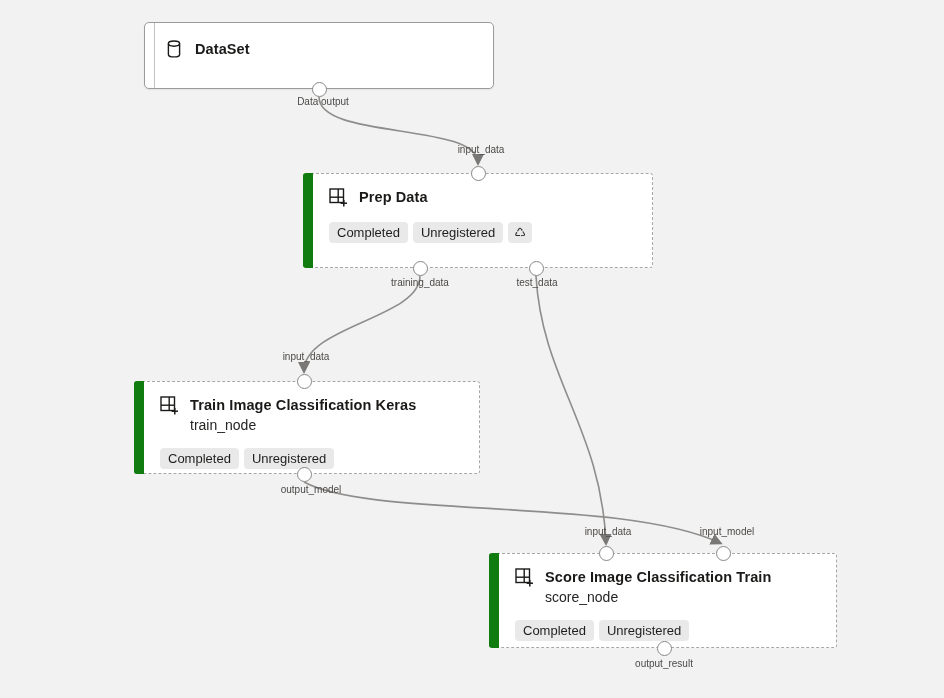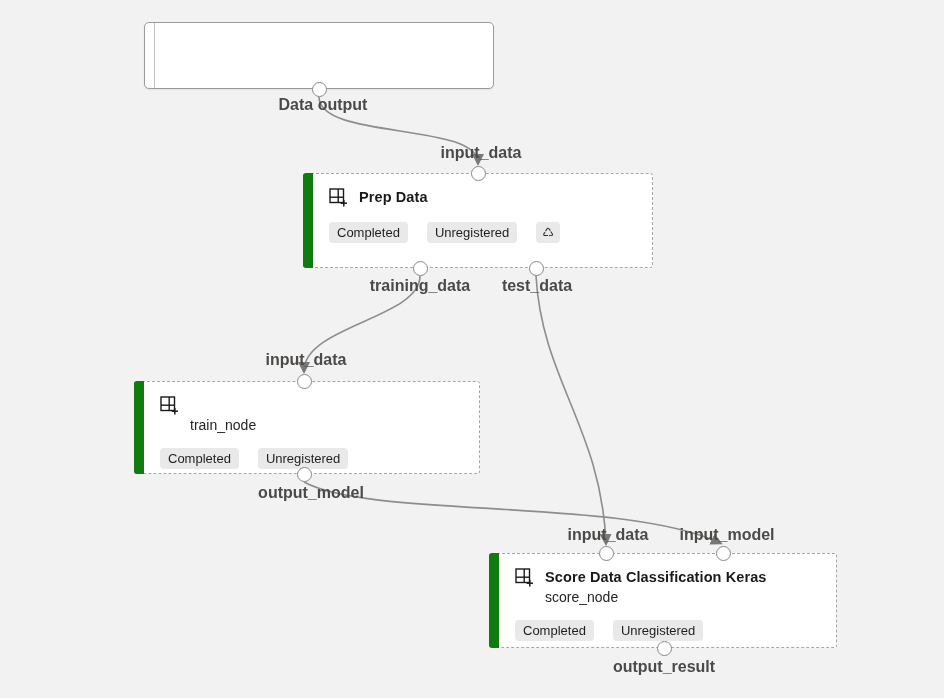--- a/index.html
+++ b/index.html
@@ -70,21 +70,21 @@
     letter-spacing: 0.1px;
   }
   .node-subtitle {
     margin-left: 31px;
     margin-top: 2px;
     font-size: 14px;
     color: #252423;
     white-space: nowrap;
   }
   .badge-row {
-    display: flex; align-items: center; gap: 19px;
+    display: flex; align-items: center; gap: 5px;
     margin-top: 15px;
     margin-left: 1px;
   }
   .badge {
     background: #e9e9e9;
     color: #1f1e1d;
     font-size: 13px;
     line-height: 17px;
     padding: 2px 8px;
     border-radius: 4px;
@@ -102,25 +102,24 @@
     box-sizing: border-box;
     background: #ffffff;
     border: 1.5px solid #8a8886;
     border-radius: 50%;
     z-index: 4;
   }
   
   .port-label {
     position: absolute;
     transform: translateX(-50%);
-    font-size: 16px;
+    font-size: 10px;
     color: #4c4a48;
     white-space: nowrap;
     z-index: 3;
-    font-weight: bold;
   }
 </style>
 </head>
 <body>
 
 <div class="canvas">
 
   <svg class="edge-layer" width="944" height="698" viewBox="0 0 944 698">
     <defs>
       <marker id="arrow" viewBox="0 0 10 10" refX="7.5" refY="5" markerWidth="7.5" markerHeight="7.5" orient="auto-start-reverse">
@@ -128,20 +127,29 @@
       </marker>
     </defs>
     <path class="edge" d="M319,97 C319,140 478,122 478,163" marker-end="url(#arrow)"></path>
     <path class="edge" d="M420,276 C420,318 304,326 304,371" marker-end="url(#arrow)"></path>
     <path class="edge" d="M536,276 C542,380 601,428 606,543" marker-end="url(#arrow)"></path>
     <path class="edge" d="M304,482 C372,519 622,497 720,543" marker-end="url(#arrow)"></path>
   </svg>
 
   <div class="node dataset-node" style="left:144px; top:22px; width:350px; height:67px;">
     <div class="ds-inner-line"></div>
+    <div class="node-content" style="padding-top:16px; padding-left:19px;">
+      <div class="title-row">
+        <svg class="node-icon" viewBox="0 0 20 20">
+          <ellipse cx="10" cy="4.6" rx="5.6" ry="2.6" fill="none" stroke="#1b1a19" stroke-width="1.4"></ellipse>
+          <path d="M4.4,4.6 L4.4,15.4 C4.4,16.8 6.9,17.9 10,17.9 C13.1,17.9 15.6,16.8 15.6,15.4 L15.6,4.6" fill="none" stroke="#1b1a19" stroke-width="1.4"></path>
+        </svg>
+        <span class="node-title">DataSet</span>
+      </div>
+    </div>
   </div>
 
   <div class="node component-node" style="left:303px; top:173px; width:350px; height:95px;">
     <div class="accent-bar"></div>
     <div class="node-content">
       <div class="title-row">
         <svg class="node-icon" viewBox="0 0 20 20">
           <rect x="2" y="2" width="13.5" height="13.5" fill="none" stroke="#1b1a19" stroke-width="1.4"></rect>
           <line x1="2" y1="10.2" x2="15.5" y2="10.2" stroke="#1b1a19" stroke-width="1.4"></line>
           <line x1="10.2" y1="2" x2="10.2" y2="15.5" stroke="#1b1a19" stroke-width="1.4"></line>
@@ -162,41 +170,42 @@
     <div class="accent-bar"></div>
     <div class="node-content">
       <div class="title-row">
         <svg class="node-icon" viewBox="0 0 20 20">
           <rect x="2" y="2" width="13.5" height="13.5" fill="none" stroke="#1b1a19" stroke-width="1.4"></rect>
           <line x1="2" y1="10.2" x2="15.5" y2="10.2" stroke="#1b1a19" stroke-width="1.4"></line>
           <line x1="10.2" y1="2" x2="10.2" y2="15.5" stroke="#1b1a19" stroke-width="1.4"></line>
           <line x1="12.6" y1="16.2" x2="19" y2="16.2" stroke="#1b1a19" stroke-width="1.5"></line>
           <line x1="15.8" y1="13" x2="15.8" y2="19.4" stroke="#1b1a19" stroke-width="1.5"></line>
         </svg>
+        <span class="node-title">Train Image Classification Keras</span>
       </div>
       <div class="node-subtitle">train_node</div>
       <div class="badge-row">
         <span class="badge">Completed</span>
         <span class="badge">Unregistered</span>
       </div>
     </div>
   </div>
 
   <div class="node component-node" style="left:489px; top:553px; width:348px; height:95px;">
     <div class="accent-bar"></div>
     <div class="node-content">
       <div class="title-row">
         <svg class="node-icon" viewBox="0 0 20 20">
           <rect x="2" y="2" width="13.5" height="13.5" fill="none" stroke="#1b1a19" stroke-width="1.4"></rect>
           <line x1="2" y1="10.2" x2="15.5" y2="10.2" stroke="#1b1a19" stroke-width="1.4"></line>
           <line x1="10.2" y1="2" x2="10.2" y2="15.5" stroke="#1b1a19" stroke-width="1.4"></line>
           <line x1="12.6" y1="16.2" x2="19" y2="16.2" stroke="#1b1a19" stroke-width="1.5"></line>
           <line x1="15.8" y1="13" x2="15.8" y2="19.4" stroke="#1b1a19" stroke-width="1.5"></line>
         </svg>
-        <span class="node-title">Score Data Classification Keras</span>
+        <span class="node-title">Score Image Classification Train</span>
       </div>
       <div class="node-subtitle">score_node</div>
       <div class="badge-row">
         <span class="badge">Completed</span>
         <span class="badge">Unregistered</span>
       </div>
     </div>
   </div>
 
   <div class="port" style="left:311.5px; top:81.5px;"></div>

